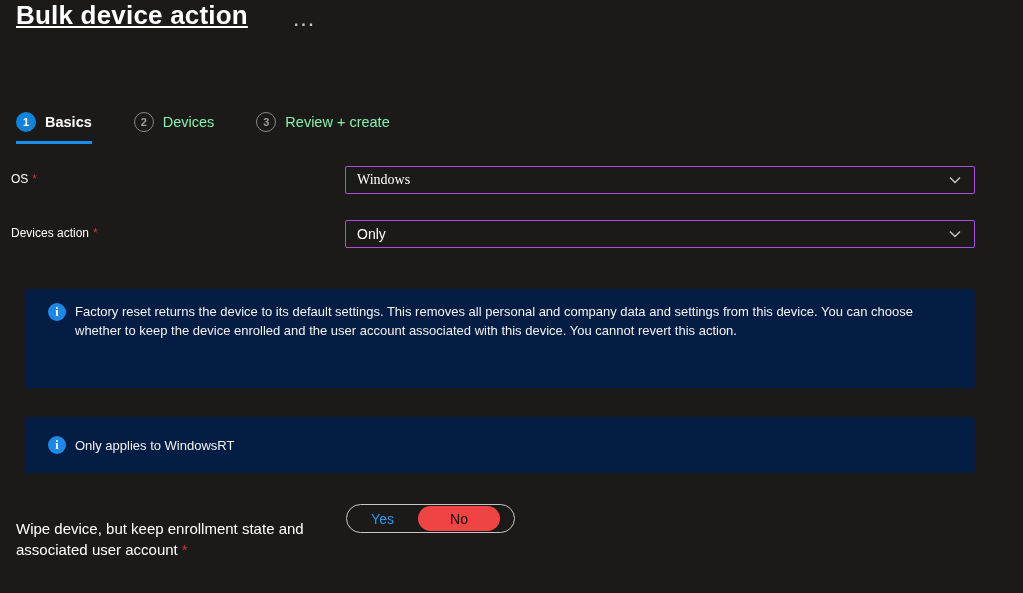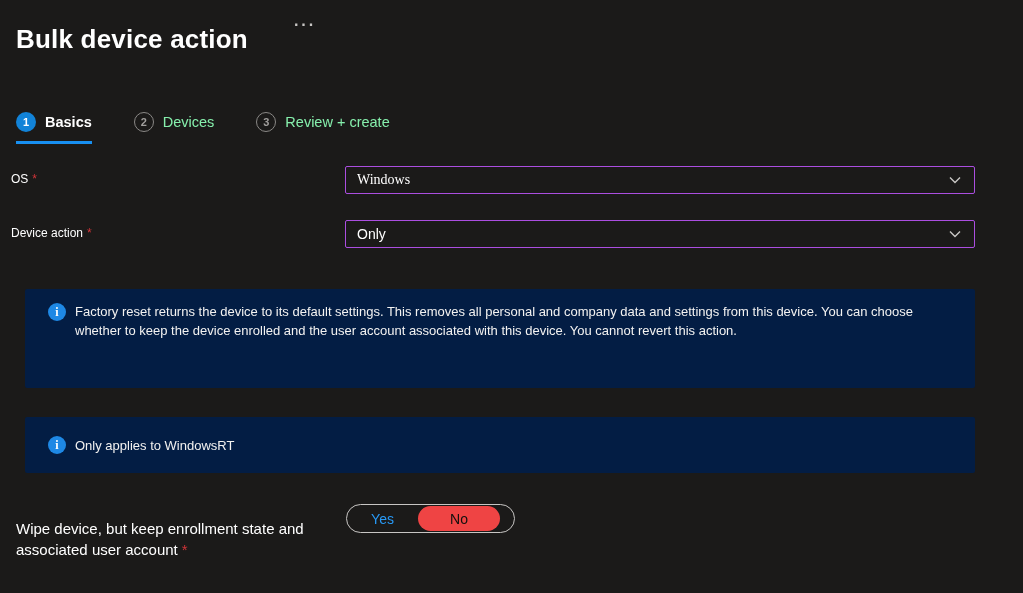--- a/index.html
+++ b/index.html
@@ -8,23 +8,23 @@
     background:#1b1a19;
     font-family:"Liberation Sans", sans-serif;
     color:#ffffff;
     overflow:hidden;
     position:relative;
   }
   .page{position:absolute;inset:0;}
 
   
   .page-title{
-    position:absolute;left:16px;top:24px;
+    position:absolute;left:16px;top:0;
     font-size:26px;font-weight:700;color:#ffffff;
-    letter-spacing:0.2px;margin:0;
+    letter-spacing:0.2px;margin:0;text-decoration:underline;
   }
   .more-button{
     position:absolute;left:288px;top:12px;
     background:none;border:none;color:#c8c6c4;
     font-size:16px;font-weight:700;letter-spacing:2px;
     cursor:pointer;padding:4px 6px;
   }
 
   
   .tabs{position:absolute;left:16px;top:112px;display:flex;align-items:flex-start;}
@@ -133,21 +133,21 @@
     <span>OS</span><span class="asterisk">*</span>
   </div>
   <div class="dropdown dropdown-os">
     <span class="dropdown-value">Windows</span>
     <svg class="chevron" viewBox="0 0 14 14">
       <polyline points="2,4.5 7,9.5 12,4.5" fill="none" stroke="#c8c6c4" stroke-width="1.4"></polyline>
     </svg>
   </div>
 
   <div class="field-label label-action">
-    <span>Device action</span><span class="asterisk">*</span>
+    <span>Devices action</span><span class="asterisk">*</span>
   </div>
   <div class="dropdown dropdown-action">
     <span class="dropdown-value">Only</span>
     <svg class="chevron" viewBox="0 0 14 14">
       <polyline points="2,4.5 7,9.5 12,4.5" fill="none" stroke="#c8c6c4" stroke-width="1.4"></polyline>
     </svg>
   </div>
 
   <div class="banner banner-1">
     <span class="info-icon"></span>

